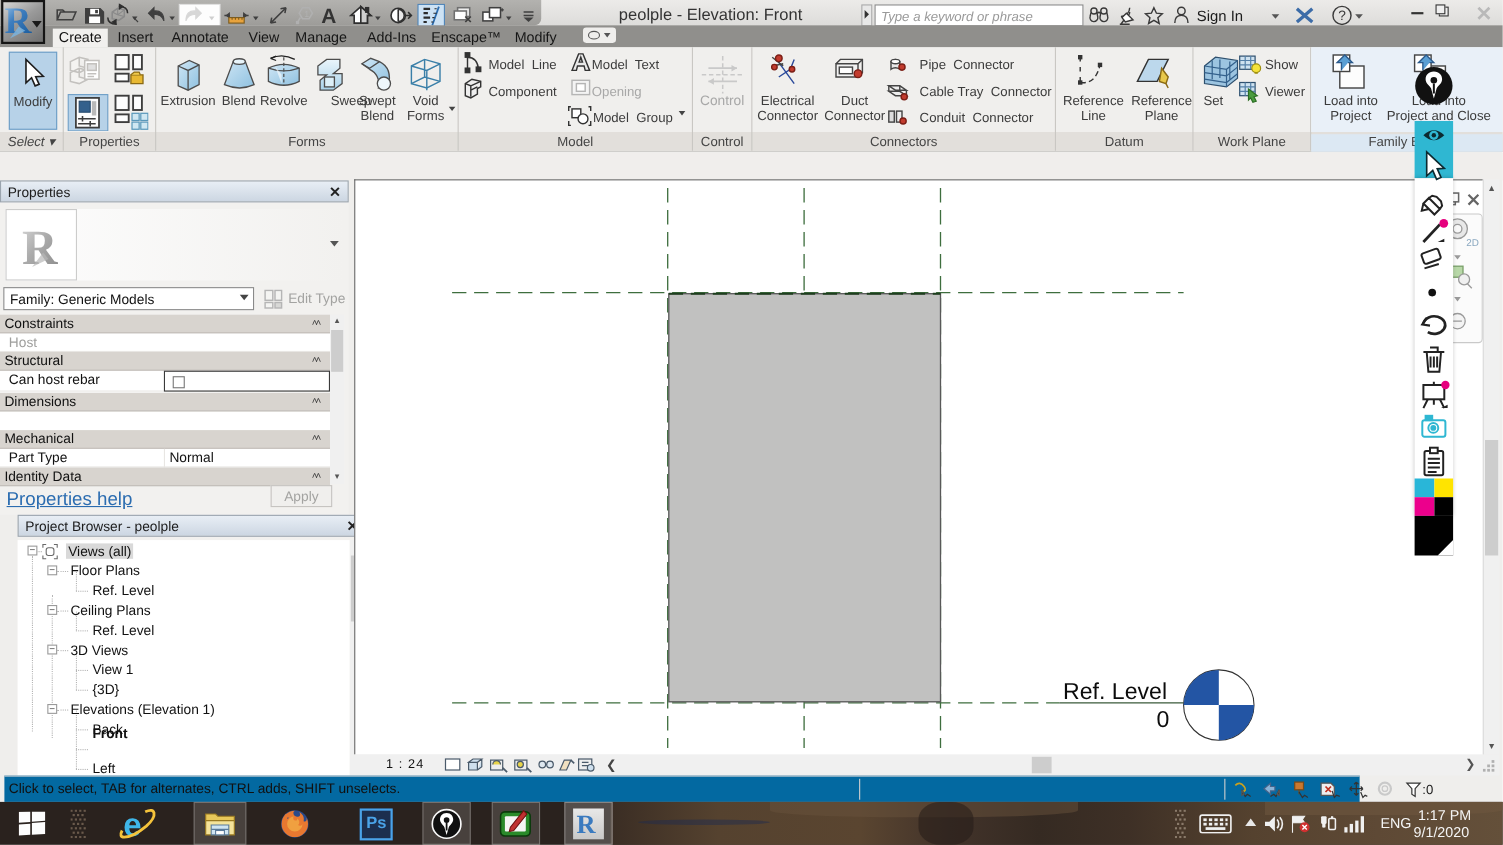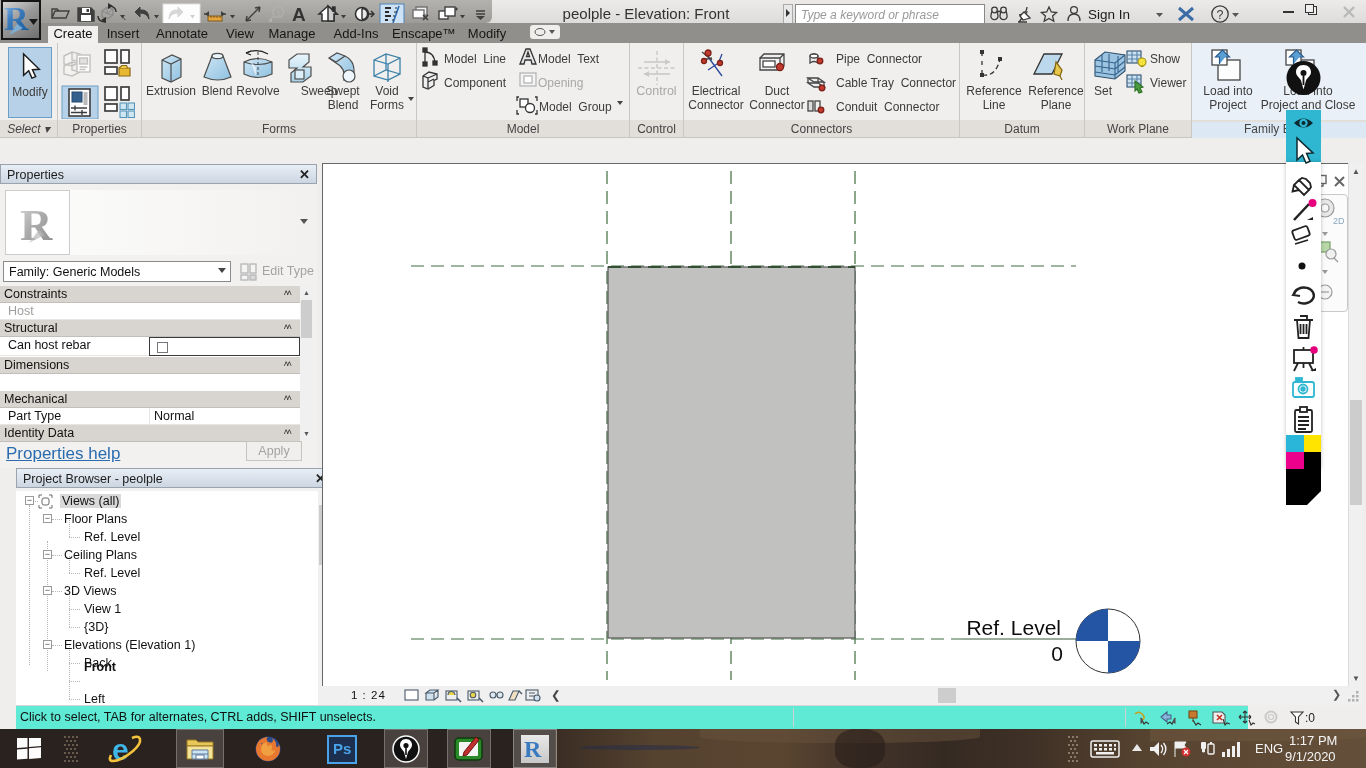--- a/index.html
+++ b/index.html
@@ -43,21 +43,21 @@
 .trow { position:absolute; left:0; width:300px; height:18px; }
 .pm { position:absolute; top:3px; width:9px; height:9px; border:1px solid #9a9a9a; background:#fff; font-size:9px; line-height:7px; text-align:center; color:#444; }
 .tlabel { position:absolute; top:1px; white-space:nowrap; }
 .sbtn2 { left:0; width:14px; height:14px; font-size:8px; color:#555; text-align:center; padding-top:3px; }
 
 #canvas { top:163px; left:322px; width:1026px; height:523px; background:#fff; border-top:1px solid #676767; border-left:1px solid #676767; }
 
 #vscroll { top:163px; left:1348px; width:15px; height:523px; background:#f0f0f0; border-left:1px solid #dcdcdc; }
 #hscrollrow { top:686px; left:322px; width:1041px; height:19px; background:#f0f0f0; }
 
-#statusbar { top:705px; left:16px; width:1232px; height:24px; background:#5eead4; border-top:1px solid #d7d7d7; font-size:12.5px; color:#111; }
+#statusbar { top:705px; left:4px; width:1232px; height:24px; background:#0369a1; border-top:1px solid #d7d7d7; font-size:12.5px; color:#111; }
 
 #taskbar { top:729px; left:0; width:1366px; height:39px; background:#2a221e; }
 </style>
 </head>
 <body>
 <div id="root">
   <div class="abs" id="titlebar"></div>
   <div class="abs" id="qatstrip"></div>
   <div class="abs" id="title">peolple - Elevation: Front</div>
   <div class="abs" id="apptn">

